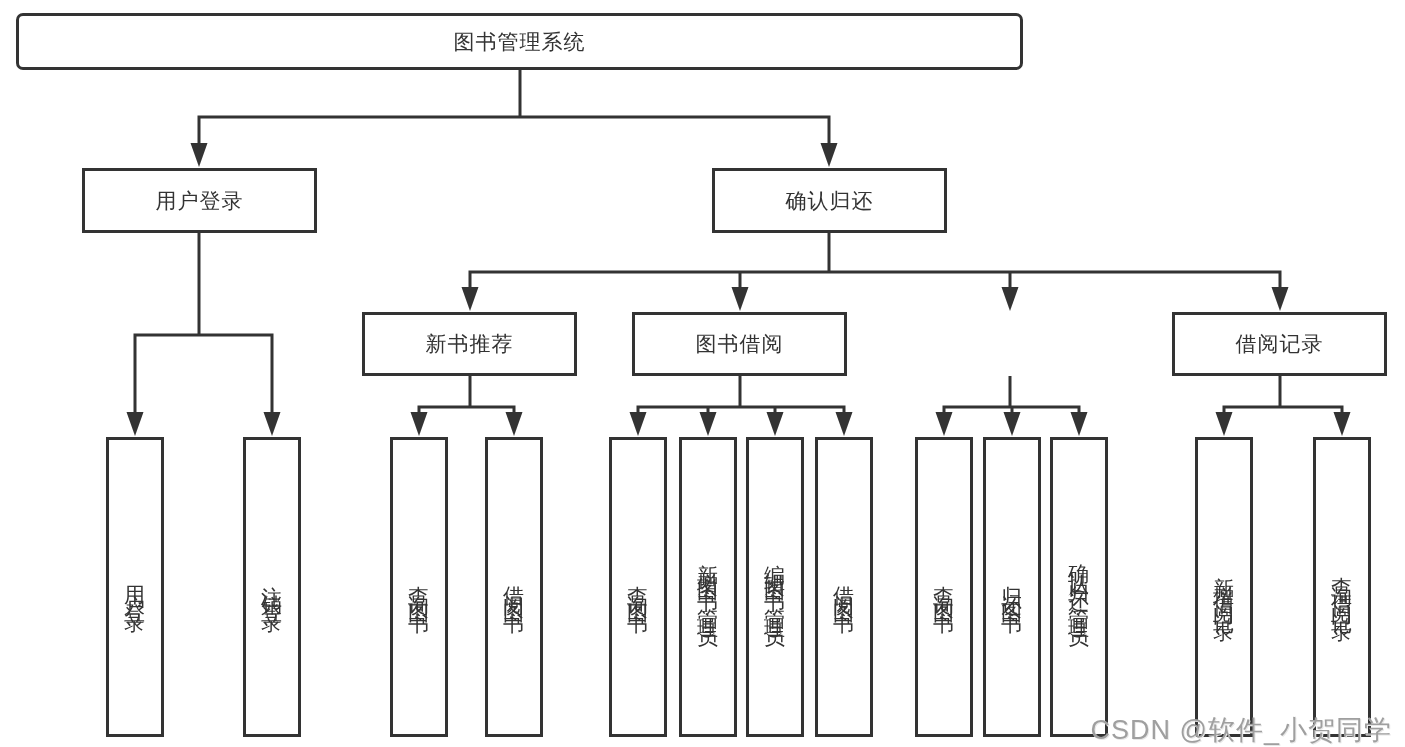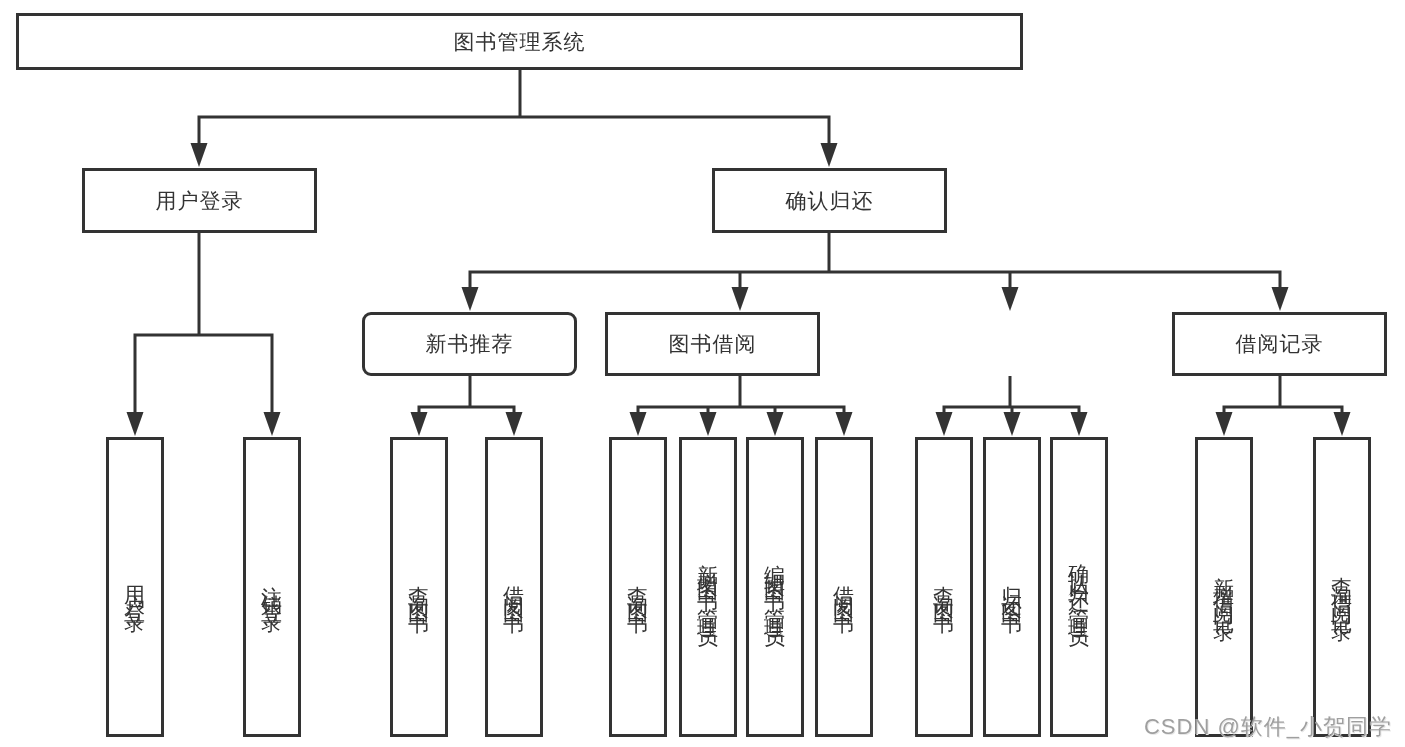--- a/index.html
+++ b/index.html
@@ -27,27 +27,27 @@
     box-sizing: border-box;
     border: 3px solid #333333;
     background: #ffffff;
     display: flex;
     align-items: center;
     justify-content: center;
     color: #333333;
     z-index: 1;
   }
   .hlabel { font-size: 21px; letter-spacing: 1px; }
-  .root-box   { left: 16px;  top: 13px;  width: 1007px; height: 57px; }
+  .root-box   { left: 16px;  top: 13px;  width: 1007px; height: 57px; border-radius: 7px; }
   .lvl2       { top: 168px; width: 235px; height: 65px; }
   .lvl2-login { left: 82px; }
   .lvl2-mgmt  { left: 712px; }
   .lvl3       { top: 312px; width: 215px; height: 64px; }
-  .lvl3-a { left: 362px; border-radius: 9px; }
-  .lvl3-b { left: 605px; }
+  .lvl3-a { left: 362px; }
+  .lvl3-b { left: 632px; }
   .lvl3-c { left: 902px; }
   .lvl3-d { left: 1172px; align-items: center; }
   .vbox {
     top: 437px;
     width: 58px;
     height: 300px;
   }
   .vbox span {
     writing-mode: vertical-rl;
     text-orientation: mixed;
@@ -66,21 +66,21 @@
   .leaf-8  { left: 815px; }
   .leaf-9  { left: 915px; }
   .leaf-10 { left: 983px; }
   .leaf-11 { left: 1050px; }
   .leaf-12 { left: 1195px; }
   .leaf-13 { left: 1313px; }
   .watermark {
     position: absolute;
     right: 13px;
     top: 712px;
-    font-size: 22px;
+    font-size: 27px;
     color: #9f9f9f;
     letter-spacing: 1px;
     z-index: 2;
     text-shadow: 1px 1px 0 #e8e8e8;
   }
 </style>
 </head>
 <body>
 
 <div id="canvas">

